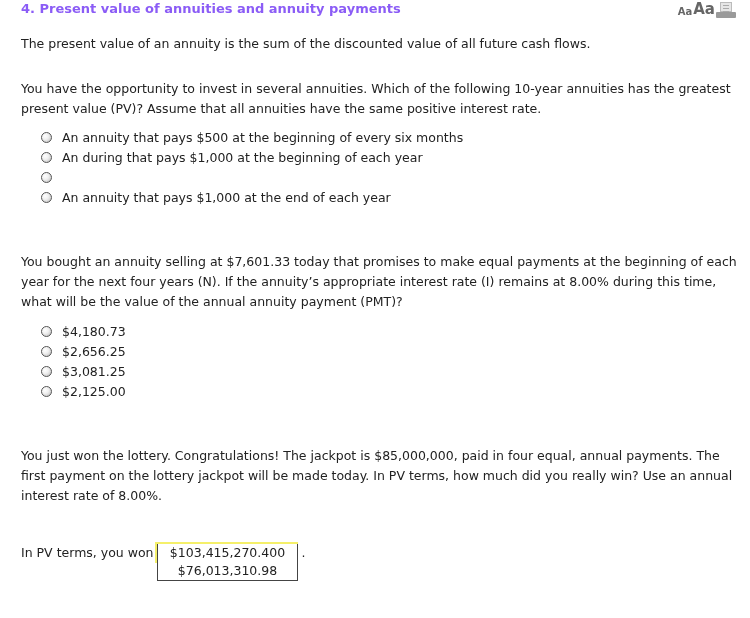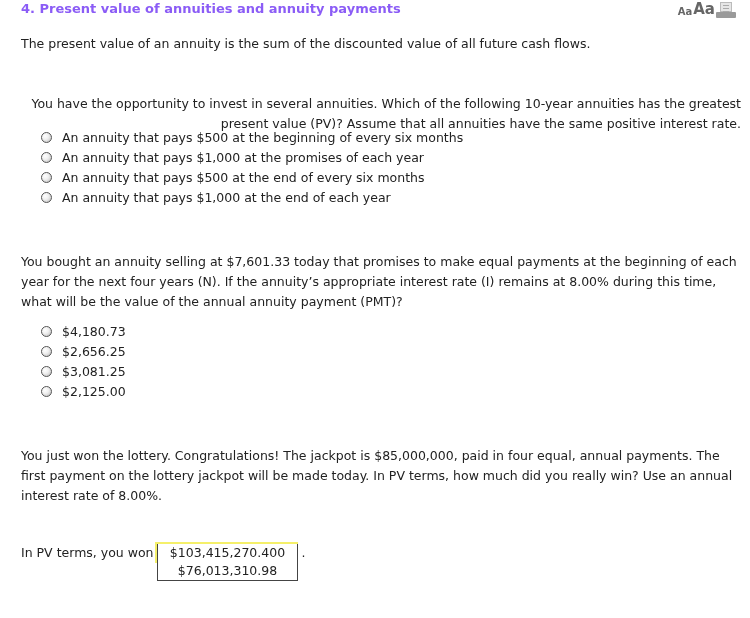--- a/index.html
+++ b/index.html
@@ -36,33 +36,32 @@
         <i></i>
         <i></i>
         <i></i>
       </span>
       <span class="base"></span>
   </span>
 </div>
 
 <p class="txt" style="top:34px;">The present value of an annuity is the sum of the discounted value of all future cash flows.</p>
 
-<p class="txt" style="top:94px;text-align:right;">You have the opportunity to invest in several annuities. Which of the following 10-year annuities has the greatest present value (PV)? Assume that all annuities have the same positive interest rate.</p>
+<p class="txt" style="top:79px;">You have the opportunity to invest in several annuities. Which of the following 10-year annuities has the greatest present value (PV)? Assume that all annuities have the same positive interest rate.</p>
 <ul class="opts" style="top:127px;">
   <li>
       <span class="radio"></span>
       <span>An annuity that pays $500 at the beginning of every six months</span>
     </li>
   <li>
       <span class="radio"></span>
-      <span>An annuity that pays $1,000 at the promises of each year</span>
+      <span>An during that pays $1,000 at the beginning of each year</span>
     </li>
   <li>
       <span class="radio"></span>
-      <span>An annuity that pays $500 at the end of every six months</span>
     </li>
   <li>
       <span class="radio"></span>
       <span>An annuity that pays $1,000 at the end of each year</span>
     </li>
 </ul>
 
 <p class="txt" style="top:252px;">You bought an annuity selling at $7,601.33 today that promises to make equal payments at the beginning of each year for the next four years (N). If the annuity’s appropriate interest rate (I) remains at 8.00% during this time, what will be the value of the annual annuity payment (PMT)?</p>
 <ul class="opts" style="top:321px;">
   <li>

